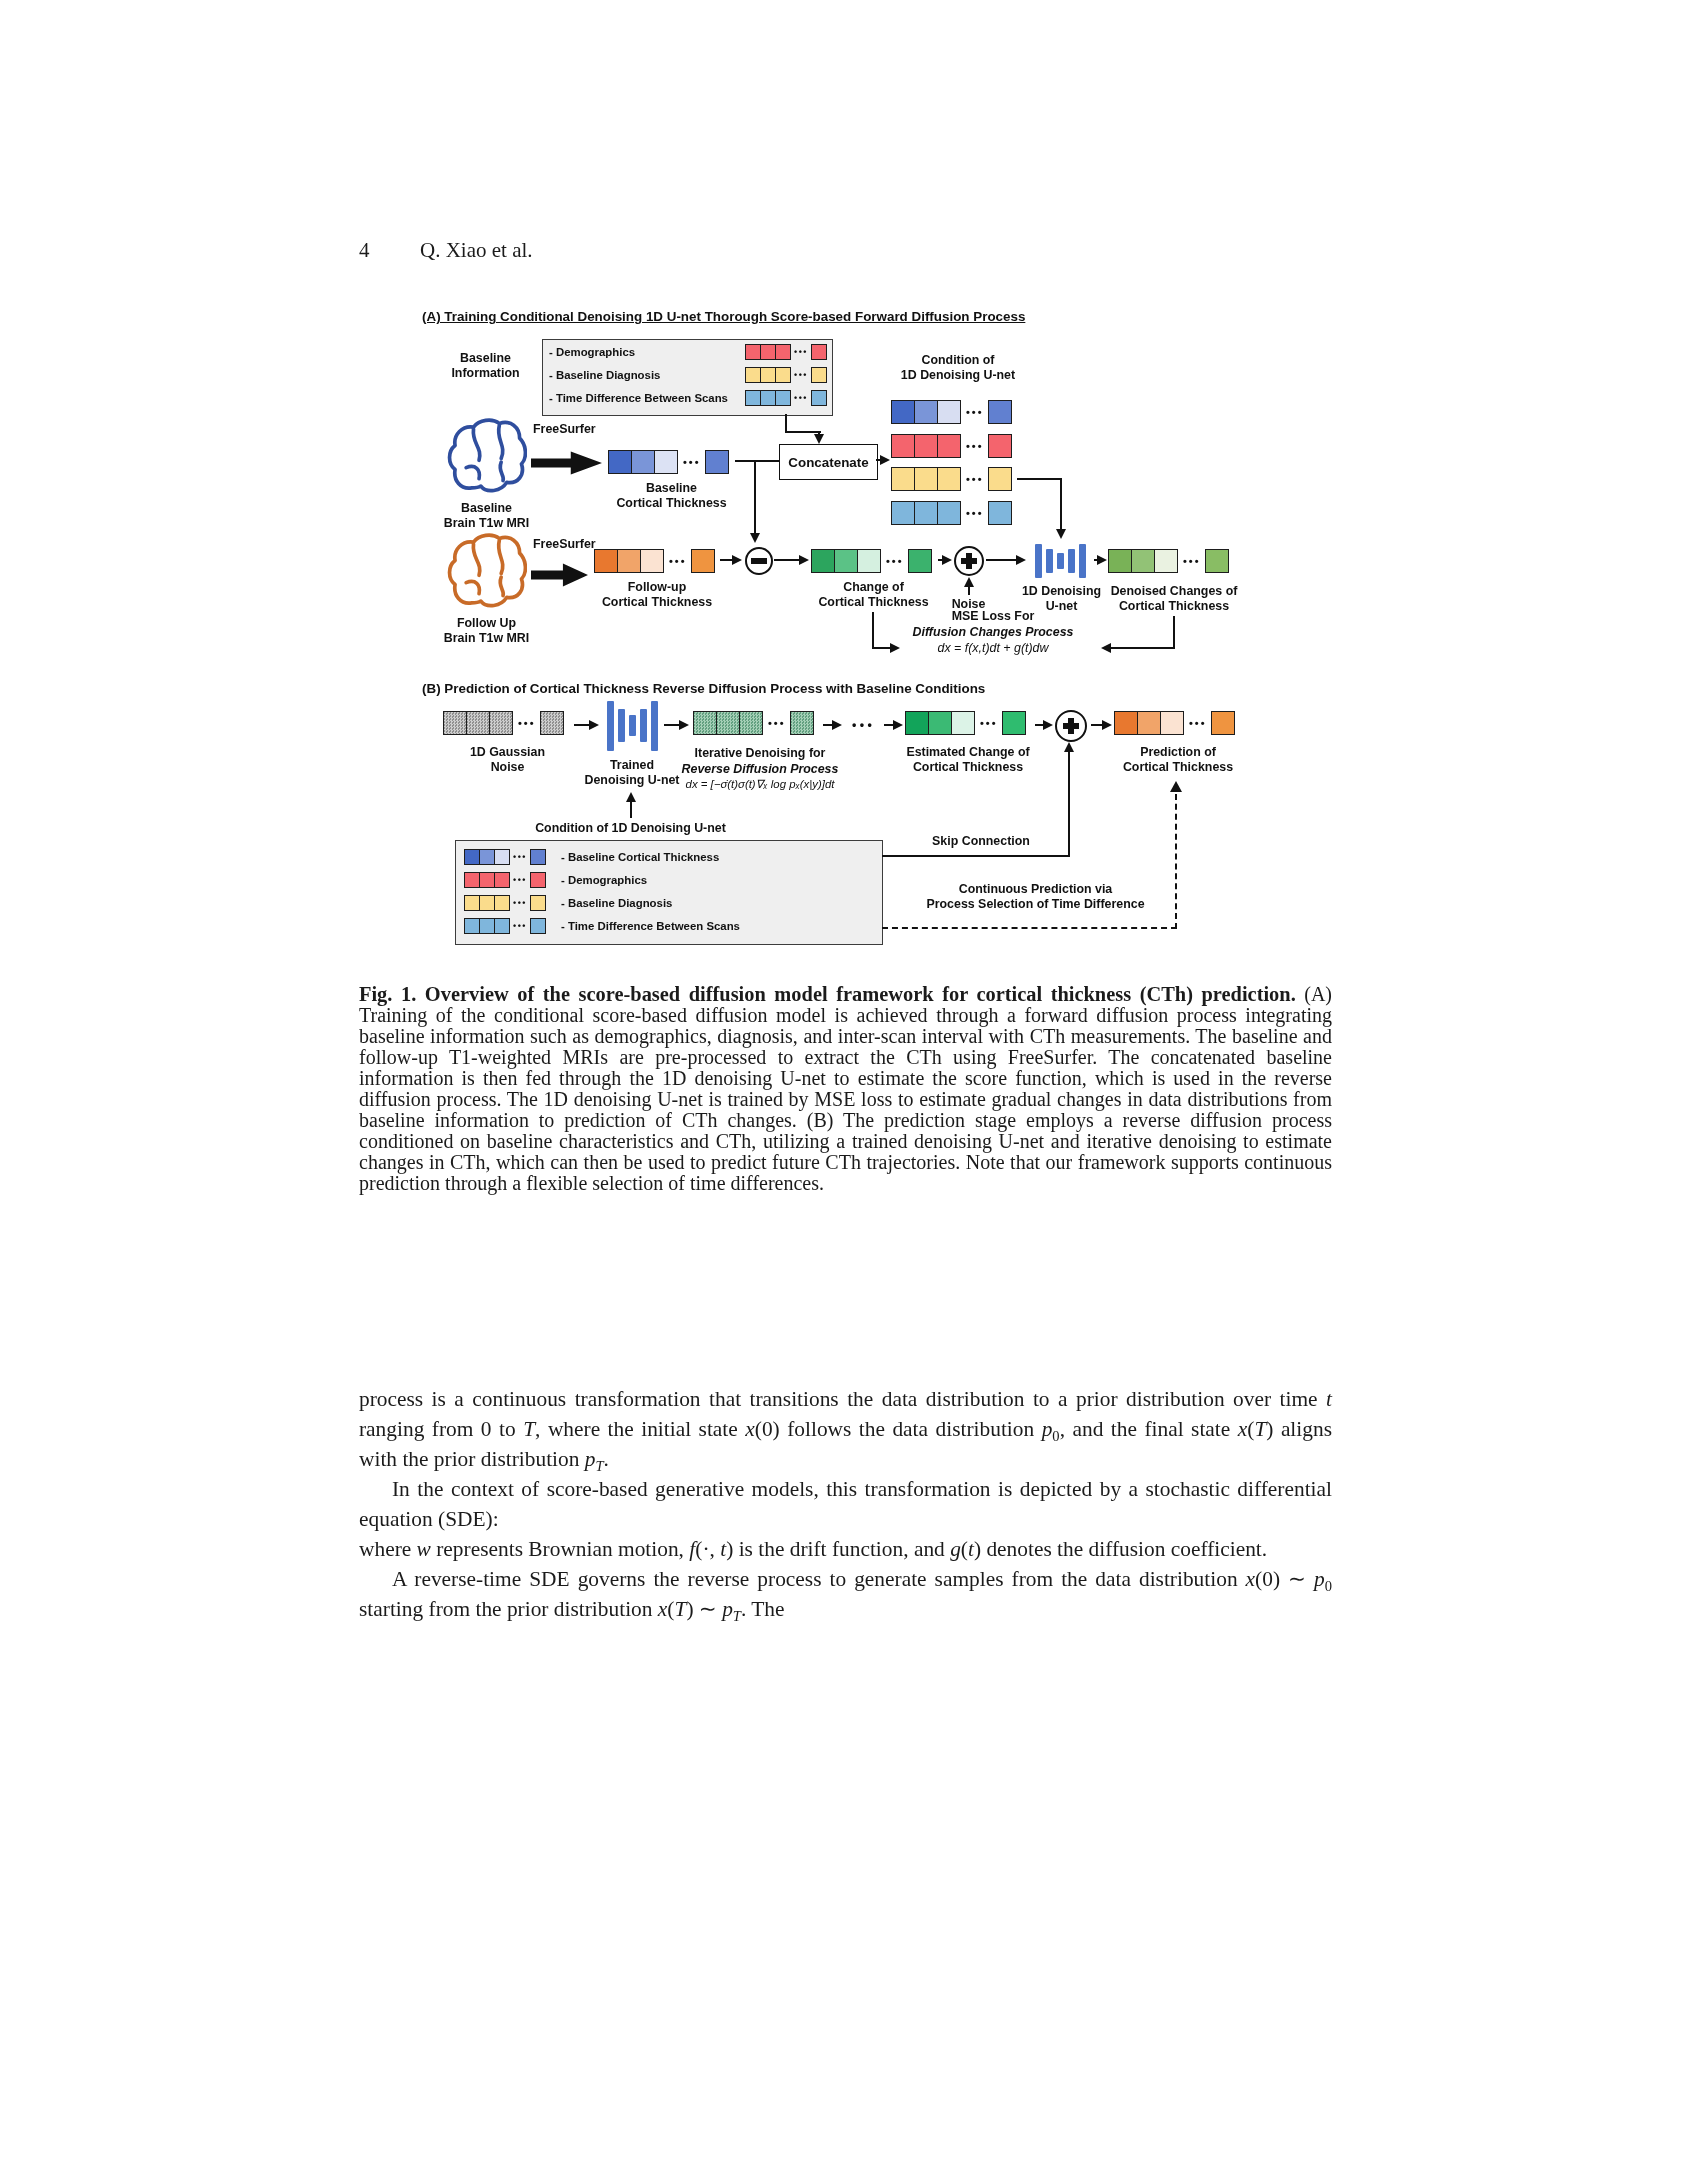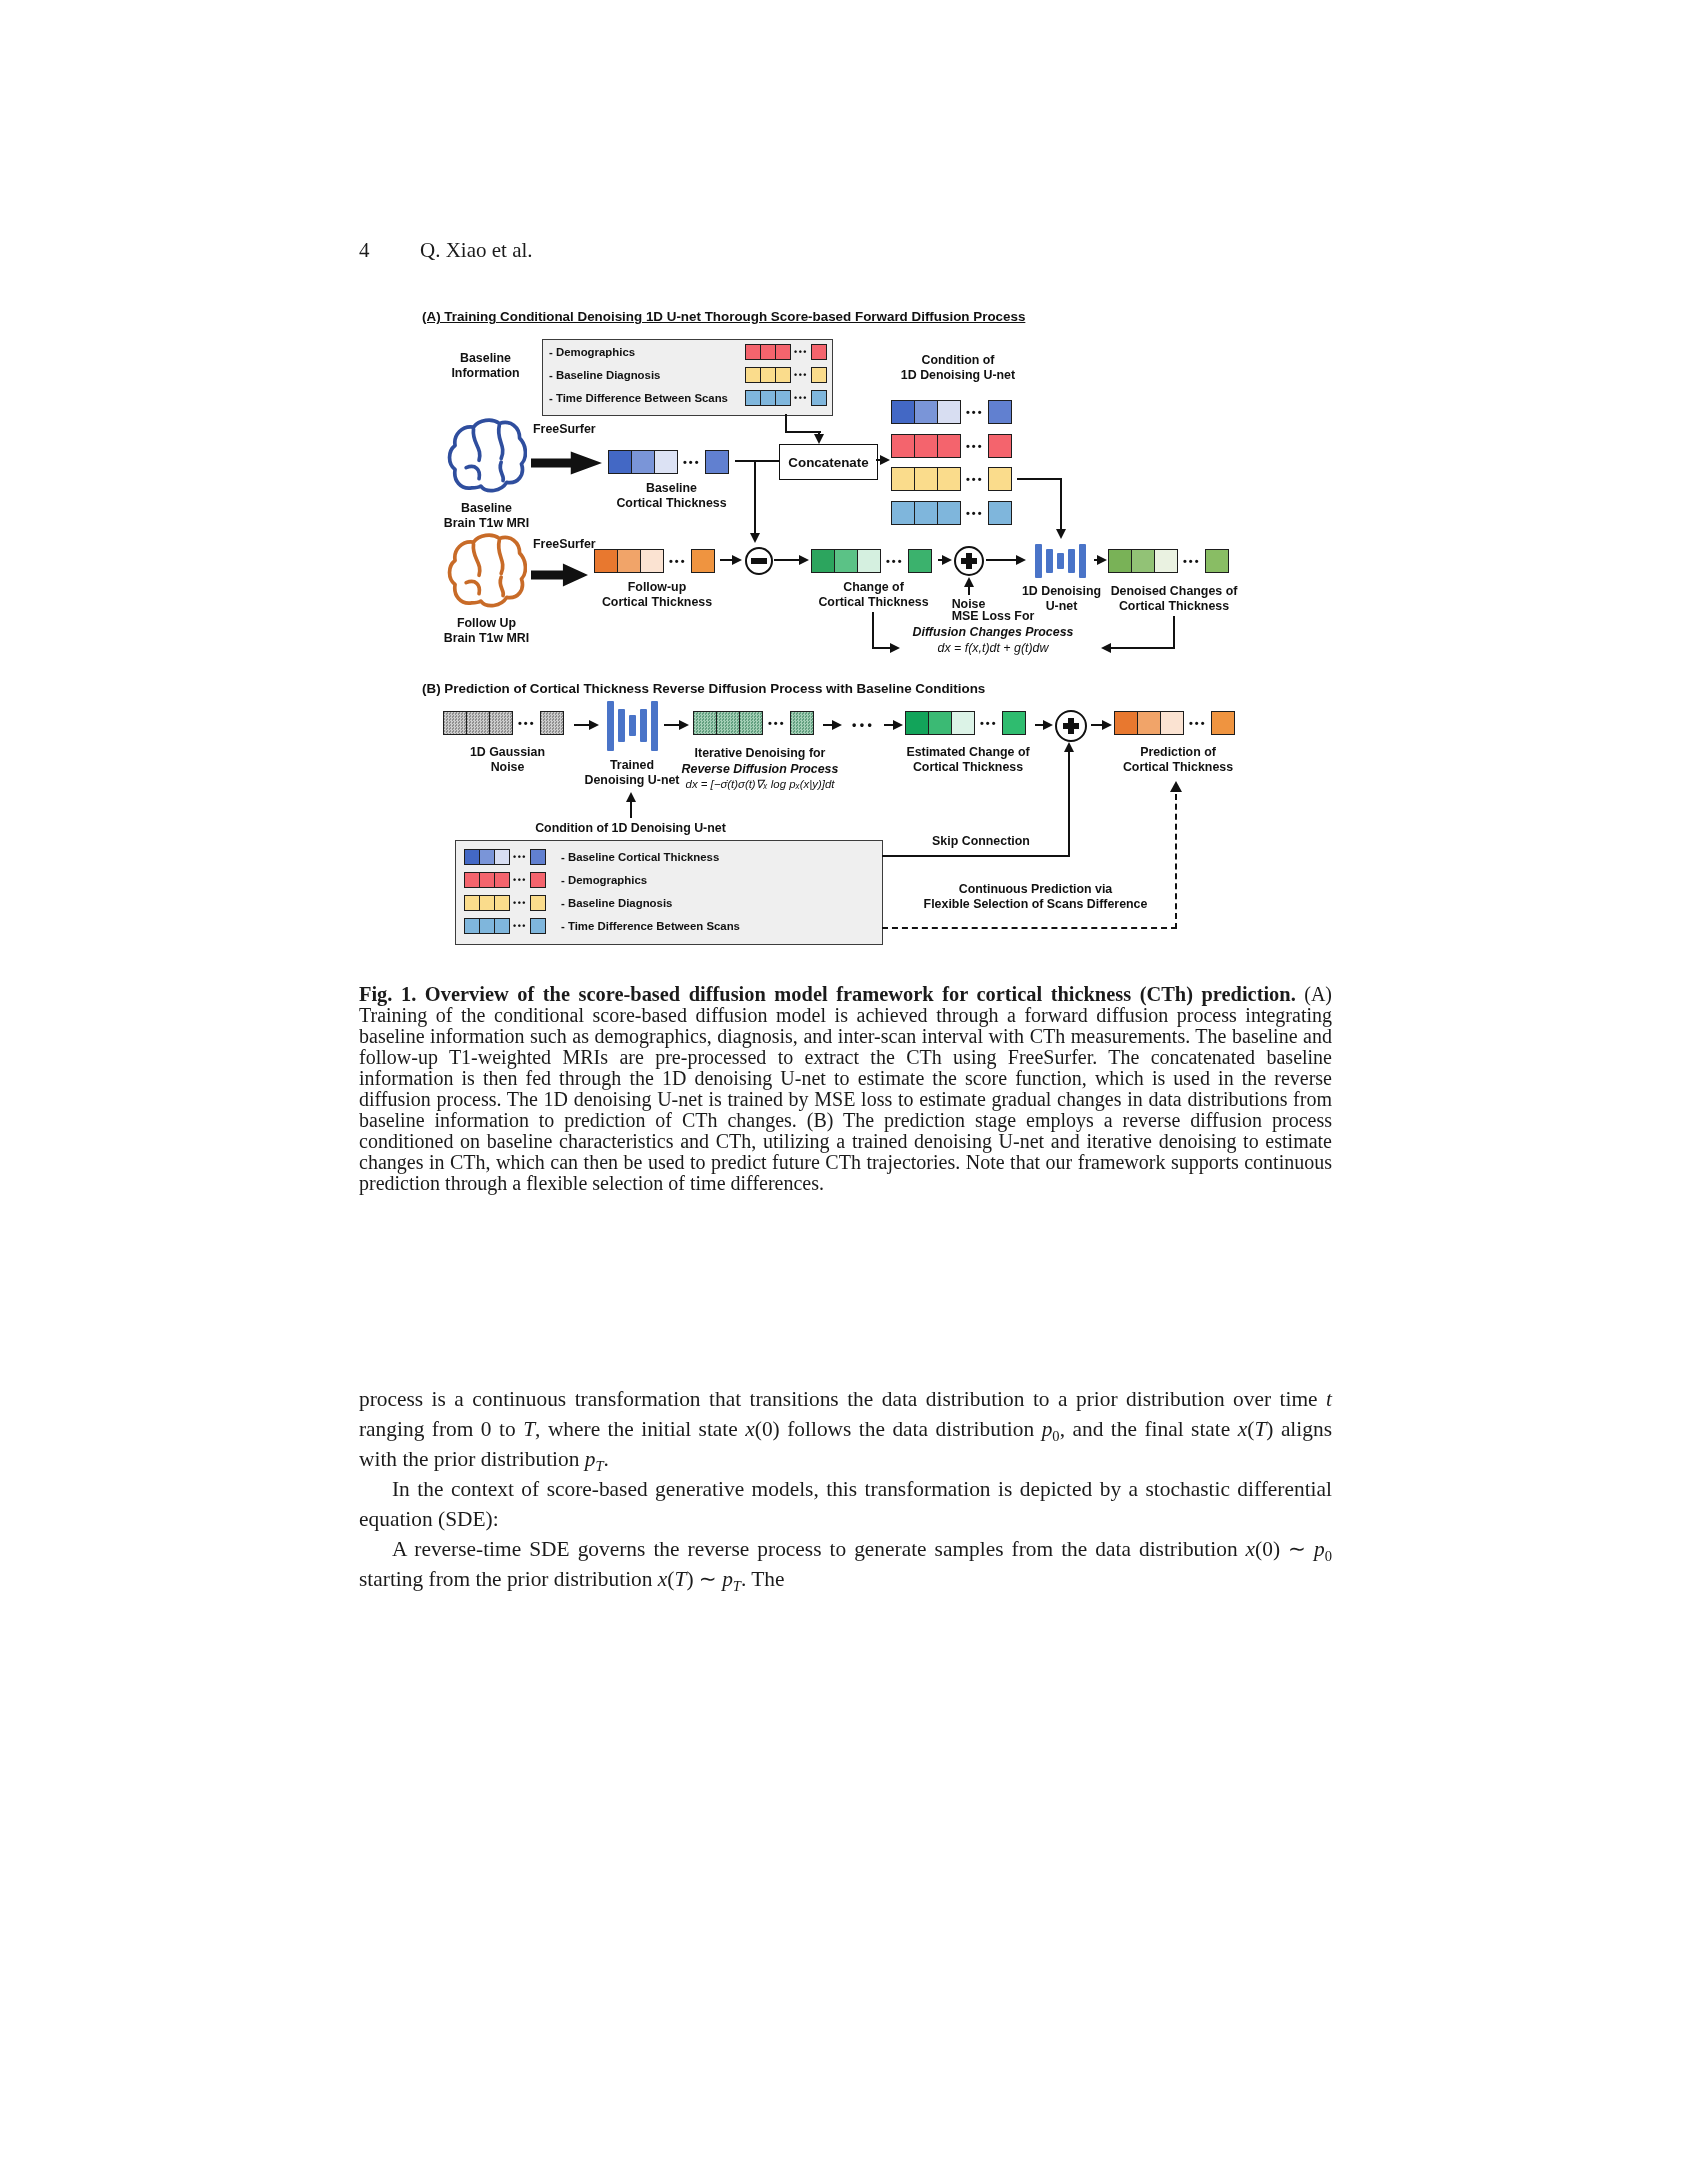--- a/index.html
+++ b/index.html
@@ -403,25 +403,26 @@
     </div>
   </div>
 
   <div class="hline" style="left:523px;top:550px;width:188px;"></div>
   <div class="uparrow" style="left:709px;top:439px;height:113px;"></div>
   <div class="lbl" style="left:543px;top:529px;width:158px;">Skip Connection</div>
 
   <div class="hdash" style="left:523px;top:622px;width:295px;"></div>
   <div class="vdasharrow" style="left:816px;top:479px;height:145px;"></div>
   <div class="lbl" style="left:533px;top:577px;width:287px;">Continuous Prediction via
-Flexible Selection of Scans Difference</div>
+Process Selection of Time Difference</div>
 </div>
 
 <div id="caption">
   <b>Fig. 1. Overview of the score-based diffusion model framework for cortical thickness (CTh) prediction.</b><span> (A) Training of the conditional score-based diffusion model is achieved through a forward diffusion process integrating baseline information such as demographics, diagnosis, and inter-scan interval with CTh measurements. The baseline and follow-up T1-weighted MRIs are pre-processed to extract the CTh using FreeSurfer. The concatenated baseline information is then fed through the 1D denoising U-net to estimate the score function, which is used in the reverse diffusion process. The 1D denoising U-net is trained by MSE loss to estimate gradual changes in data distributions from baseline information to prediction of CTh changes. (B) The prediction stage employs a reverse diffusion process conditioned on baseline characteristics and CTh, utilizing a trained denoising U-net and iterative denoising to estimate changes in CTh, which can then be used to predict future CTh trajectories. Note that our framework supports continuous prediction through a flexible selection of time differences.</span>
 </div>
 
 <div id="bodytext">
   <p><span>process is a continuous transformation that transitions the data distribution to a prior distribution over time </span><span class="it">t</span><span> ranging from 0 to </span><span class="it">T</span><span>, where the initial state </span><span class="it">x</span><span>(0) follows the data distribution </span><span class="it">p</span><sub>0</sub><span>, and the final state </span><span class="it">x</span><span>(</span><span class="it">T</span><span>) aligns with the prior distribution </span><span class="it">p</span><sub class="it">T</sub><span>.</span></p>
   <p class="indent">In the context of score-based generative models, this transformation is depicted by a stochastic differential equation (SDE):</p>
+  <p><span>where </span><span class="it">w</span><span> represents Brownian motion, </span><span class="it">f</span><span>(·, </span><span class="it">t</span><span>) is the drift function, and </span><span class="it">g</span><span>(</span><span class="it">t</span><span>) denotes the diffusion coefficient.</span></p>
   <p class="indent"><span>A reverse-time SDE governs the reverse process to generate samples from the data distribution </span><span class="it">x</span><span>(0) ∼ </span><span class="it">p</span><sub>0</sub><span> starting from the prior distribution </span><span class="it">x</span><span>(</span><span class="it">T</span><span>) ∼ </span><span class="it">p</span><sub class="it">T</sub><span>. The</span></p>
 </div>
 
 
 </body></html>

